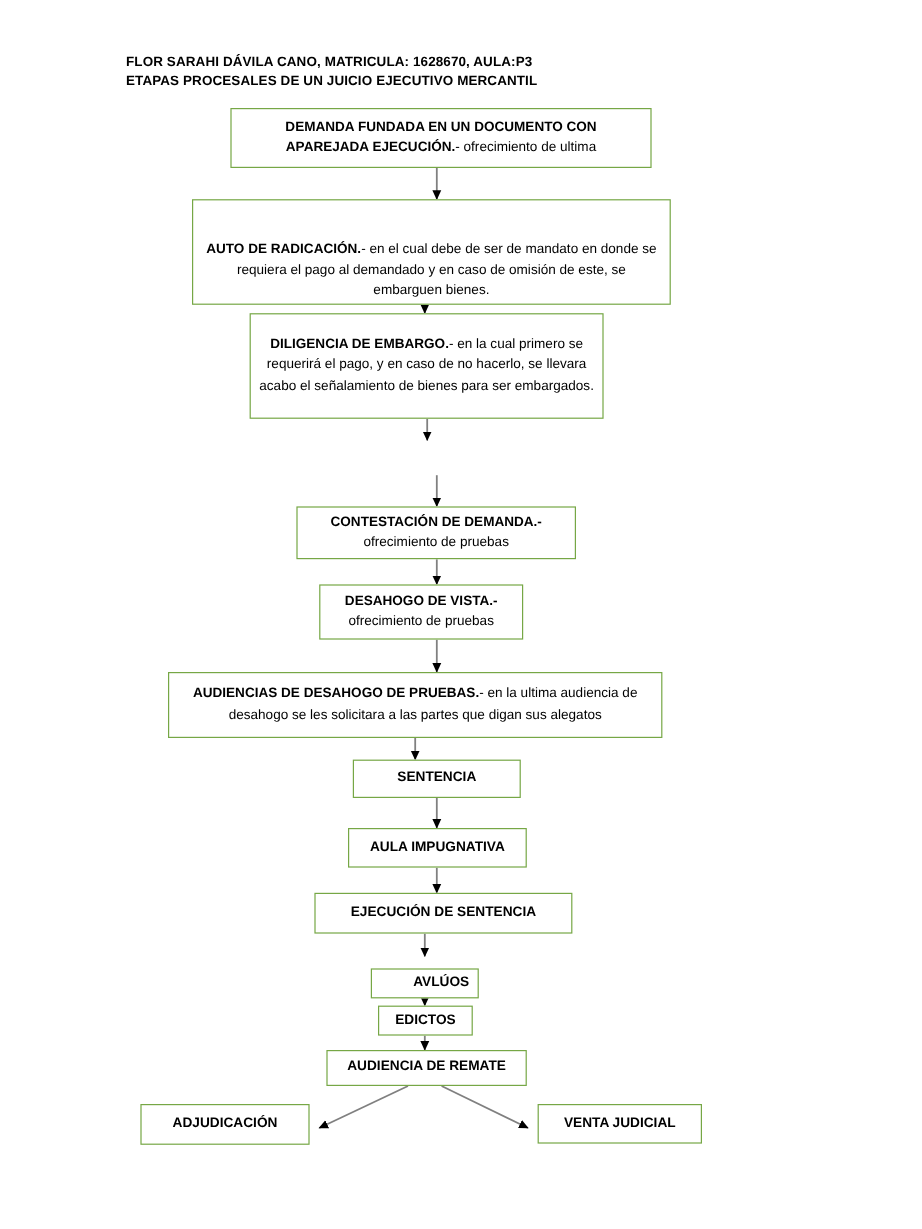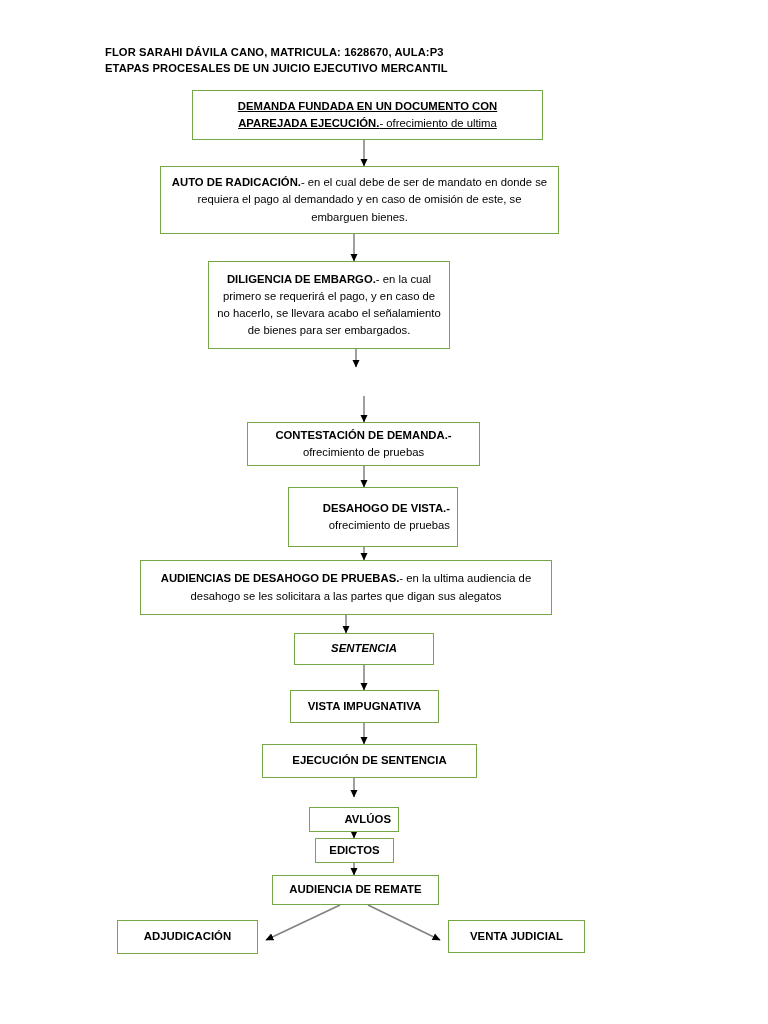--- a/index.html
+++ b/index.html
@@ -90,64 +90,64 @@
       <line x1="364" y1="665" x2="364" y2="690"></line>
       <line x1="364" y1="723" x2="364" y2="744"></line>
       <line x1="354" y1="778" x2="354" y2="797"></line>
       <line x1="354" y1="822" x2="354" y2="838"></line>
       <line x1="354" y1="863" x2="354" y2="875"></line>
       <line x1="340" y1="905" x2="266" y2="940"></line>
       <line x1="368" y1="905" x2="440" y2="940"></line>
     </g>
   </svg>
 
-  <div class="node" style="left:192px; top:90px; width:351px; height:50px;text-decoration:underline;">
+  <div class="node" style="left:192px; top:90px; width:351px; height:50px;">
     <span class="txt">
       <b>DEMANDA FUNDADA EN UN DOCUMENTO CON</b><br>
       <b>APAREJADA EJECUCIÓN.</b><span class="reg">- ofrecimiento de ultima</span>
     </span>
   </div>
 
-  <div class="node" style="left:160px; top:166px; width:399px; height:68px;">
+  <div class="node" style="left:160px; top:166px; width:399px; height:88px;align-items:flex-end;">
     <span class="txt">
       <b>AUTO DE RADICACIÓN.</b><span class="reg">- en el cual debe de ser de mandato en donde se requiera el pago al demandado y en caso de omisión de este, se embarguen bienes.</span>
     </span>
   </div>
 
-  <div class="node" style="left:208px; top:261px; width:242px; height:88px;">
+  <div class="node" style="left:208px; top:261px; width:295px; height:88px;">
     <span class="txt">
       <b>DILIGENCIA DE EMBARGO.</b><span class="reg">- en la cual primero se requerirá el pago, y en caso de no hacerlo, se llevara acabo el señalamiento de bienes para ser embargados.</span>
     </span>
   </div>
 
 
   <div class="node" style="left:247px; top:422px; width:233px; height:44px;">
     <span class="txt">
       <b>CONTESTACIÓN DE DEMANDA.-</b><br><span class="reg">ofrecimiento de pruebas</span>
     </span>
   </div>
 
-  <div class="node" style="left:288px; top:487px; width:170px; height:60px;text-align:right;">
+  <div class="node" style="left:266px; top:487px; width:170px; height:46px;">
     <span class="txt">
       <b>DESAHOGO DE VISTA.-</b><br><span class="reg">ofrecimiento de pruebas</span>
     </span>
   </div>
 
   <div class="node" style="left:140px; top:560px; width:412px; height:55px;">
     <span class="txt">
       <b>AUDIENCIAS DE DESAHOGO DE PRUEBAS.</b><span class="reg">- en la ultima audiencia de desahogo se les solicitara a las partes que digan sus alegatos</span>
     </span>
   </div>
 
-  <div class="node single" style="left:294px; top:633px; width:140px; height:32px;font-style:italic;">
+  <div class="node single" style="left:294px; top:633px; width:140px; height:32px;">
     <span class="txt">SENTENCIA</span>
   </div>
 
   <div class="node single" style="left:290px; top:690px; width:149px; height:33px;">
-    <span class="txt">VISTA IMPUGNATIVA</span>
+    <span class="txt">AULA IMPUGNATIVA</span>
   </div>
 
   <div class="node single" style="left:262px; top:744px; width:215px; height:34px;">
     <span class="txt">EJECUCIÓN DE SENTENCIA</span>
   </div>
 
   <div class="node single" style="left:309px; top:807px; width:90px; height:25px;text-align:right;">
     <span class="txt">AVLÚOS</span>
   </div>
 

